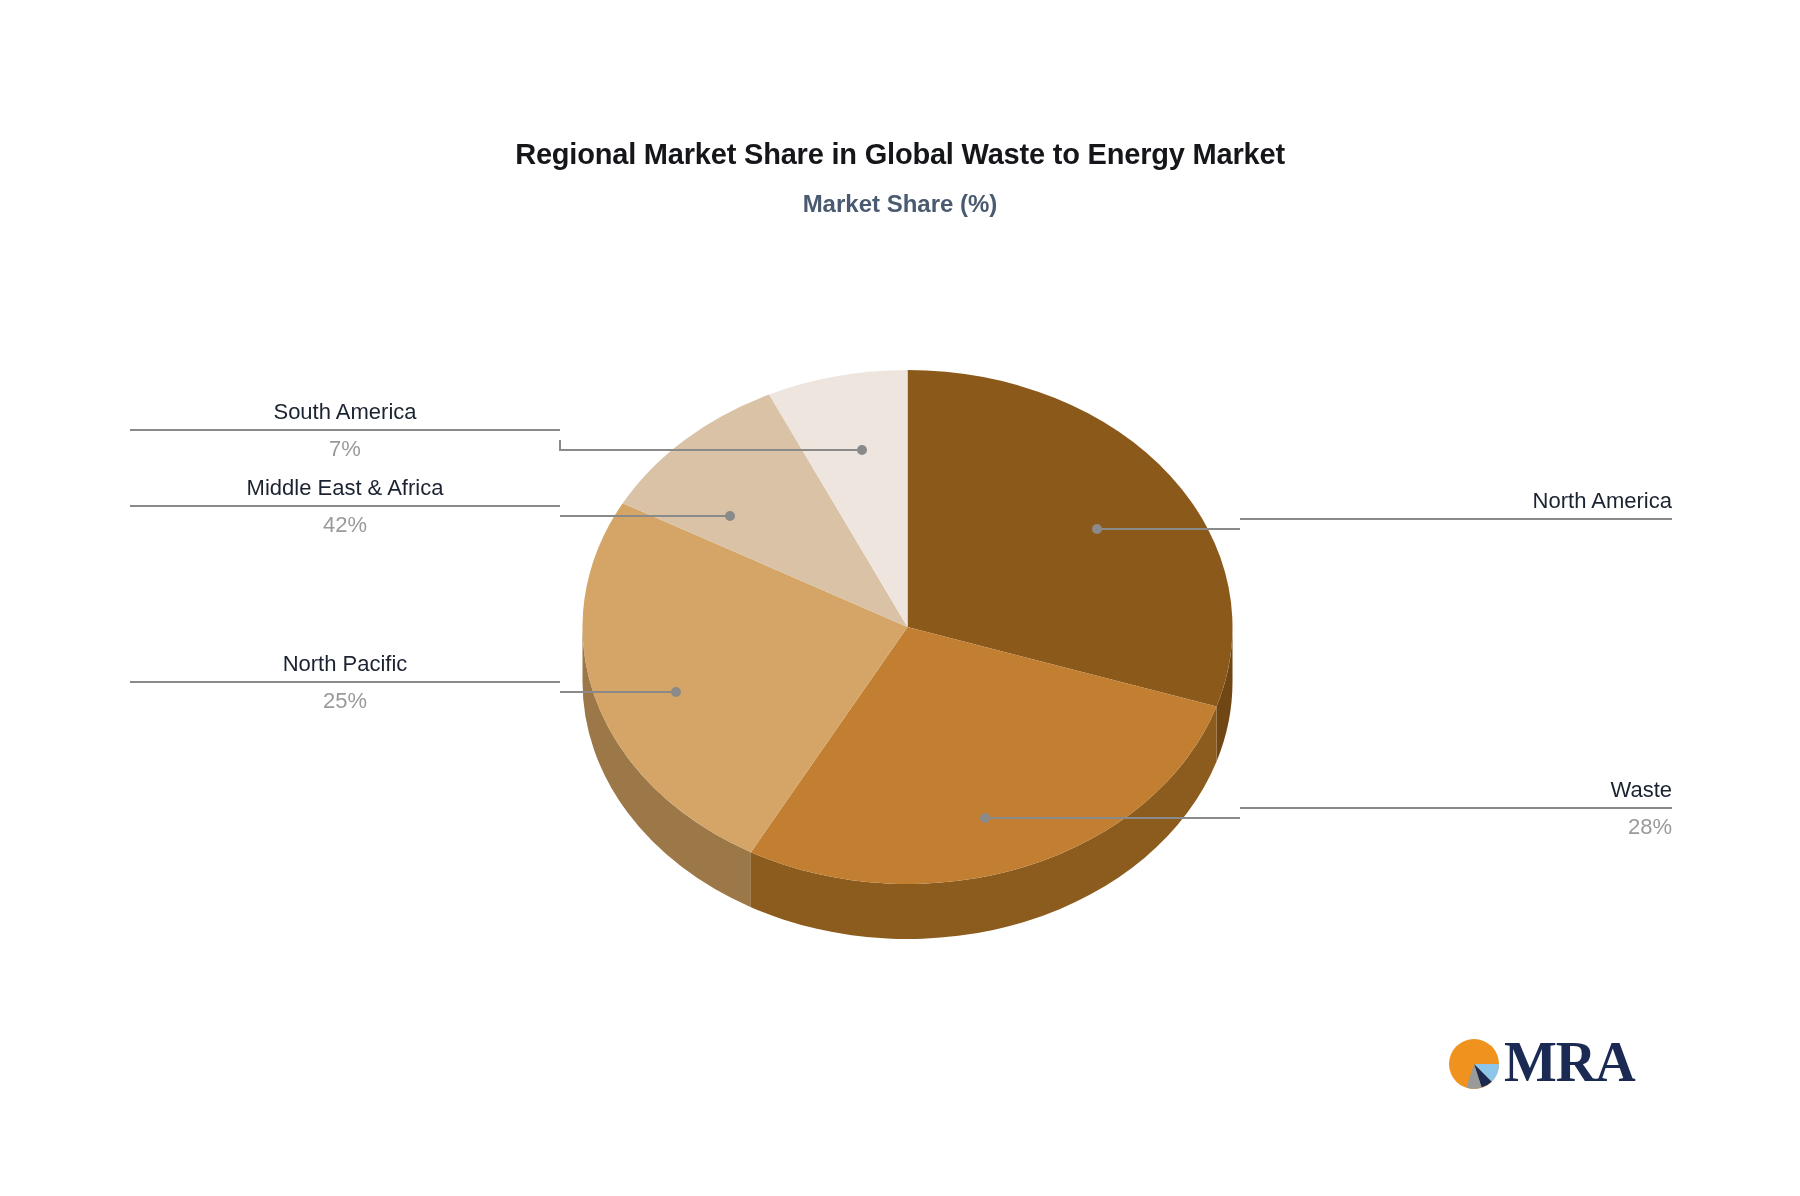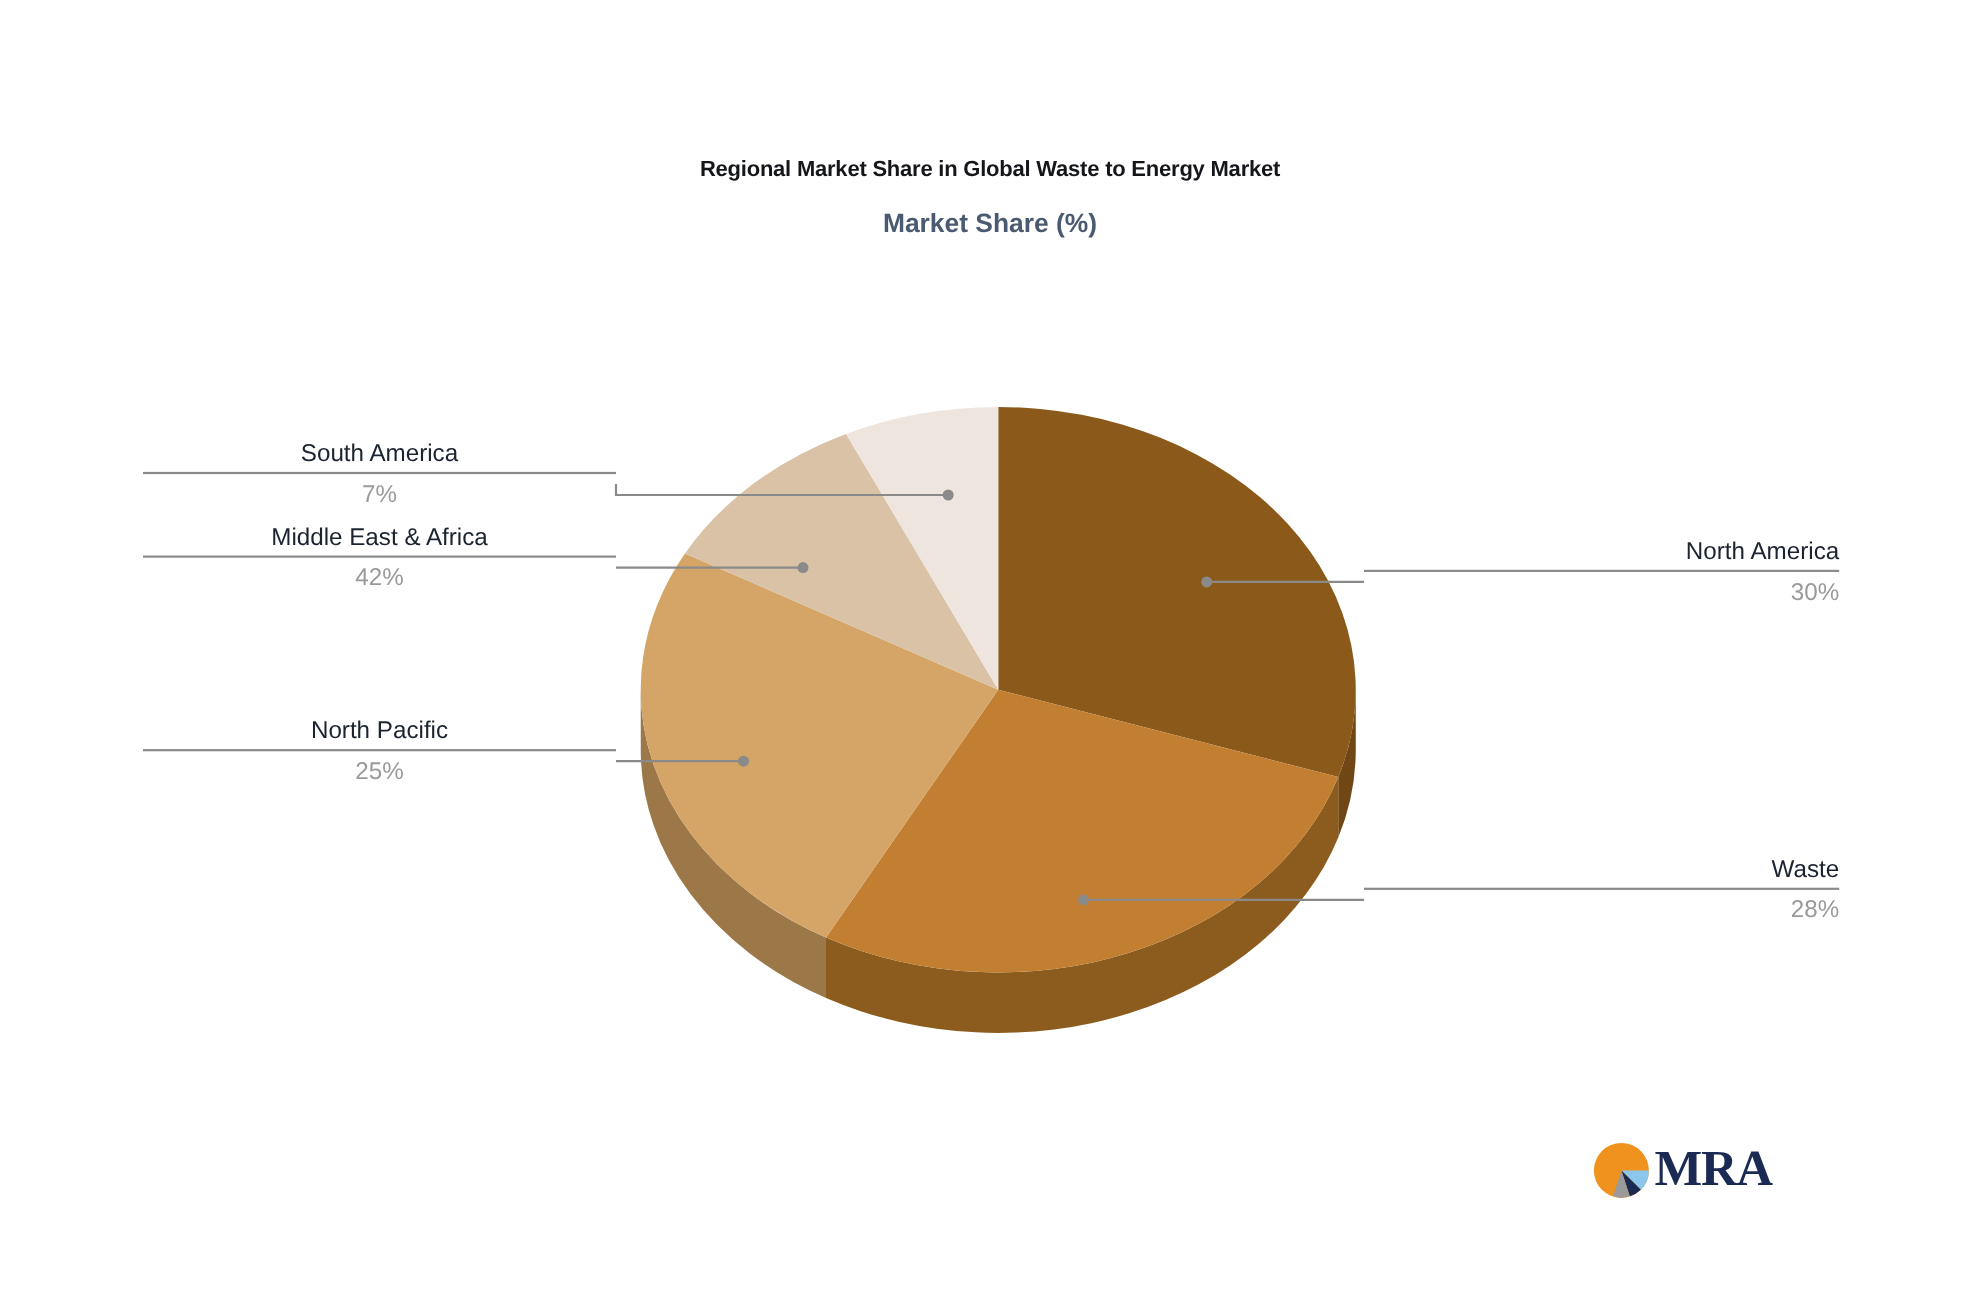--- a/index.html
+++ b/index.html
@@ -22,21 +22,21 @@
     height: 1196px;
     background: #ffffff;
   }
   
   .chart-title {
     position: absolute;
     left: 0;
     top: 135px;
     width: 1800px;
     text-align: center;
-    font-size: 20px;
+    font-size: 29px;
     font-weight: bold;
     color: #14161a;
     letter-spacing: -0.2px;
     line-height: 38px;
   }
   .chart-subtitle {
     position: absolute;
     left: 0;
     top: 188px;
     width: 1800px;
@@ -88,21 +88,21 @@
     left: 1448px;
     top: 1030px;
     width: 200px;
     height: 72px;
   }
   .logo-text {
     position: absolute;
     left: 56px;
     top: -4px;
     font-family: "Liberation Serif", serif;
-    font-size: 46px;
+    font-size: 56px;
     font-weight: bold;
     color: #1b2a53;
     letter-spacing: -1px;
     line-height: 72px;
   }
 </style>
 </head>
 <body>
 
 <div id="canvas">
@@ -168,21 +168,20 @@
 
   <div class="callout left" style="left:130px; top:649px; width:430px;">
     <div class="name">North Pacific</div>
     <div class="rule"></div>
     <div class="value">25%</div>
   </div>
 
   <div class="callout right" style="left:1240px; top:486px; width:432px;">
     <div class="name">North America</div>
     <div class="rule"></div>
-    <div class="value">30%</div>
   </div>
 
   <div class="callout right" style="left:1240px; top:775px; width:432px;">
     <div class="name">Waste</div>
     <div class="rule"></div>
     <div class="value">28%</div>
   </div>
 
   <div id="logo">
     <svg width="52" height="52" viewBox="0 0 52 52" style="position:absolute;left:0;top:8px;">

